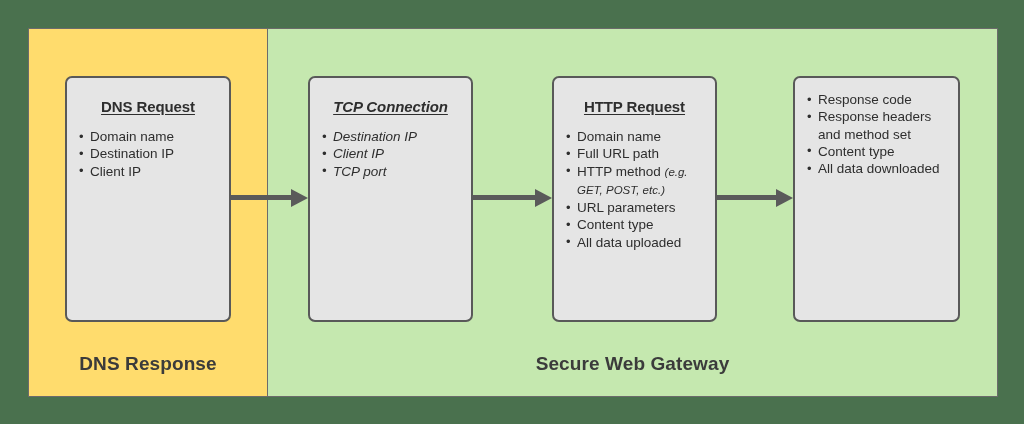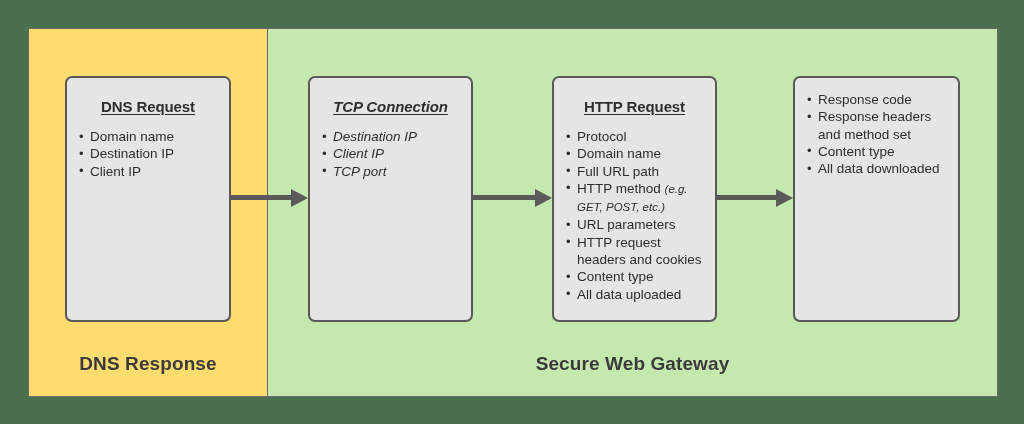--- a/index.html
+++ b/index.html
@@ -165,26 +165,24 @@
     <ul class="stage-list">
       <li><span>Destination IP</span></li>
       <li><span>Client IP</span></li>
       <li><span>TCP port</span></li>
     </ul>
   </div>
 
   <div class="stage-box" id="box-http-request">
     <div class="stage-title"><span>HTTP Request</span></div>
     <ul class="stage-list">
-      <li><span>Protocol</span></li>
       <li><span>Domain name</span></li>
       <li><span>Full URL path</span></li>
       <li><span>HTTP method </span><span class="note-italic">(e.g. GET, POST, etc.)</span></li>
       <li><span>URL parameters</span></li>
-      <li><span>HTTP request headers and cookies</span></li>
       <li><span>Content type</span></li>
       <li><span>All data uploaded</span></li>
     </ul>
   </div>
 
   <div class="stage-box" id="box-http-response">
     <ul class="stage-list">
       <li><span>Response code</span></li>
       <li><span>Response headers and method set</span></li>
       <li><span>Content type</span></li>

